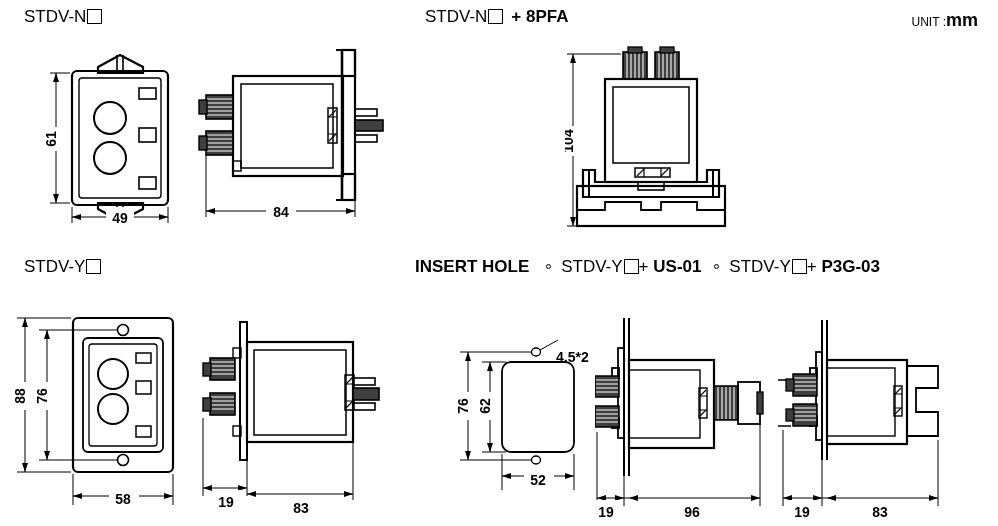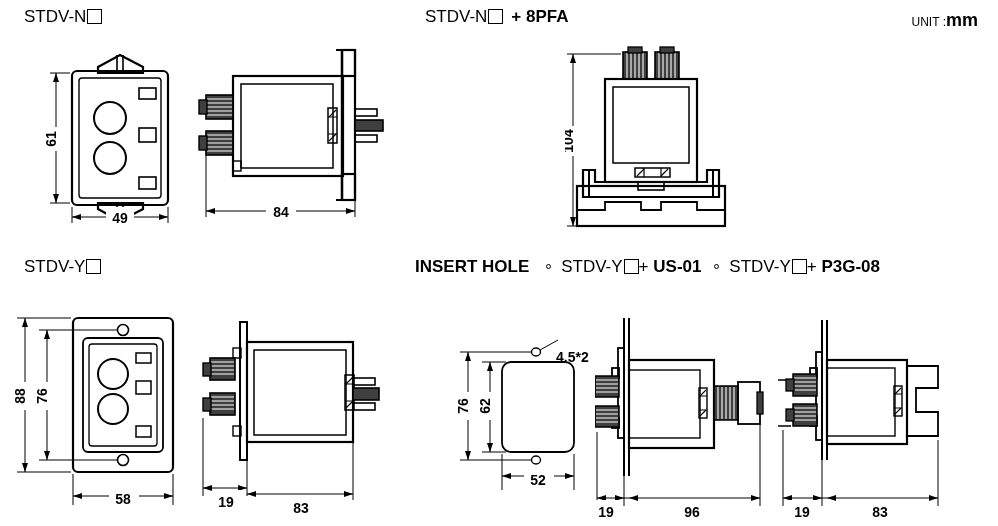--- a/index.html
+++ b/index.html
@@ -84,21 +84,21 @@
 
   <div class="lbl title" style="left:24px; top:258px;">
     <span>STDV-Y</span><span class="sqbox"></span>
   </div>
 
   <div class="lbl" style="left:415px; top:258px;">
     <span class="title-b">INSERT HOLE</span>
     <span style="display:inline-block;width:12px;"></span><span class="dot-sep"></span>
     <span class="title" style="margin-left:6px;">STDV-Y</span><span class="sqbox"></span><span class="title">+ </span><span class="title-b">US-01</span>
     <span style="display:inline-block;width:8px;"></span><span class="dot-sep"></span>
-    <span class="title" style="margin-left:6px;">STDV-Y</span><span class="sqbox"></span><span class="title">+ </span><span class="title-b">P3G-08</span>
+    <span class="title" style="margin-left:6px;">STDV-Y</span><span class="sqbox"></span><span class="title">+ </span><span class="title-b">P3G-03</span>
   </div>
 
   <svg style="position:absolute; left:10px; top:45px;" width="180" height="185" viewBox="0 0 180 185">
     <g fill="none" stroke="#000" stroke-width="2.2" stroke-linejoin="miter">
 
       <path d="M88,22 L110,10 L133,22 L133,28 L88,28 Z"></path>
       <path d="M107,10 L107,28 M113,10 L113,28" stroke-width="1.6"></path>
 
       <path d="M88,158 L133,158 L133,164 L110,176 L88,164 Z"></path>
       <path d="M107,158 L107,176 M113,158 L113,176" stroke-width="1.6"></path>

